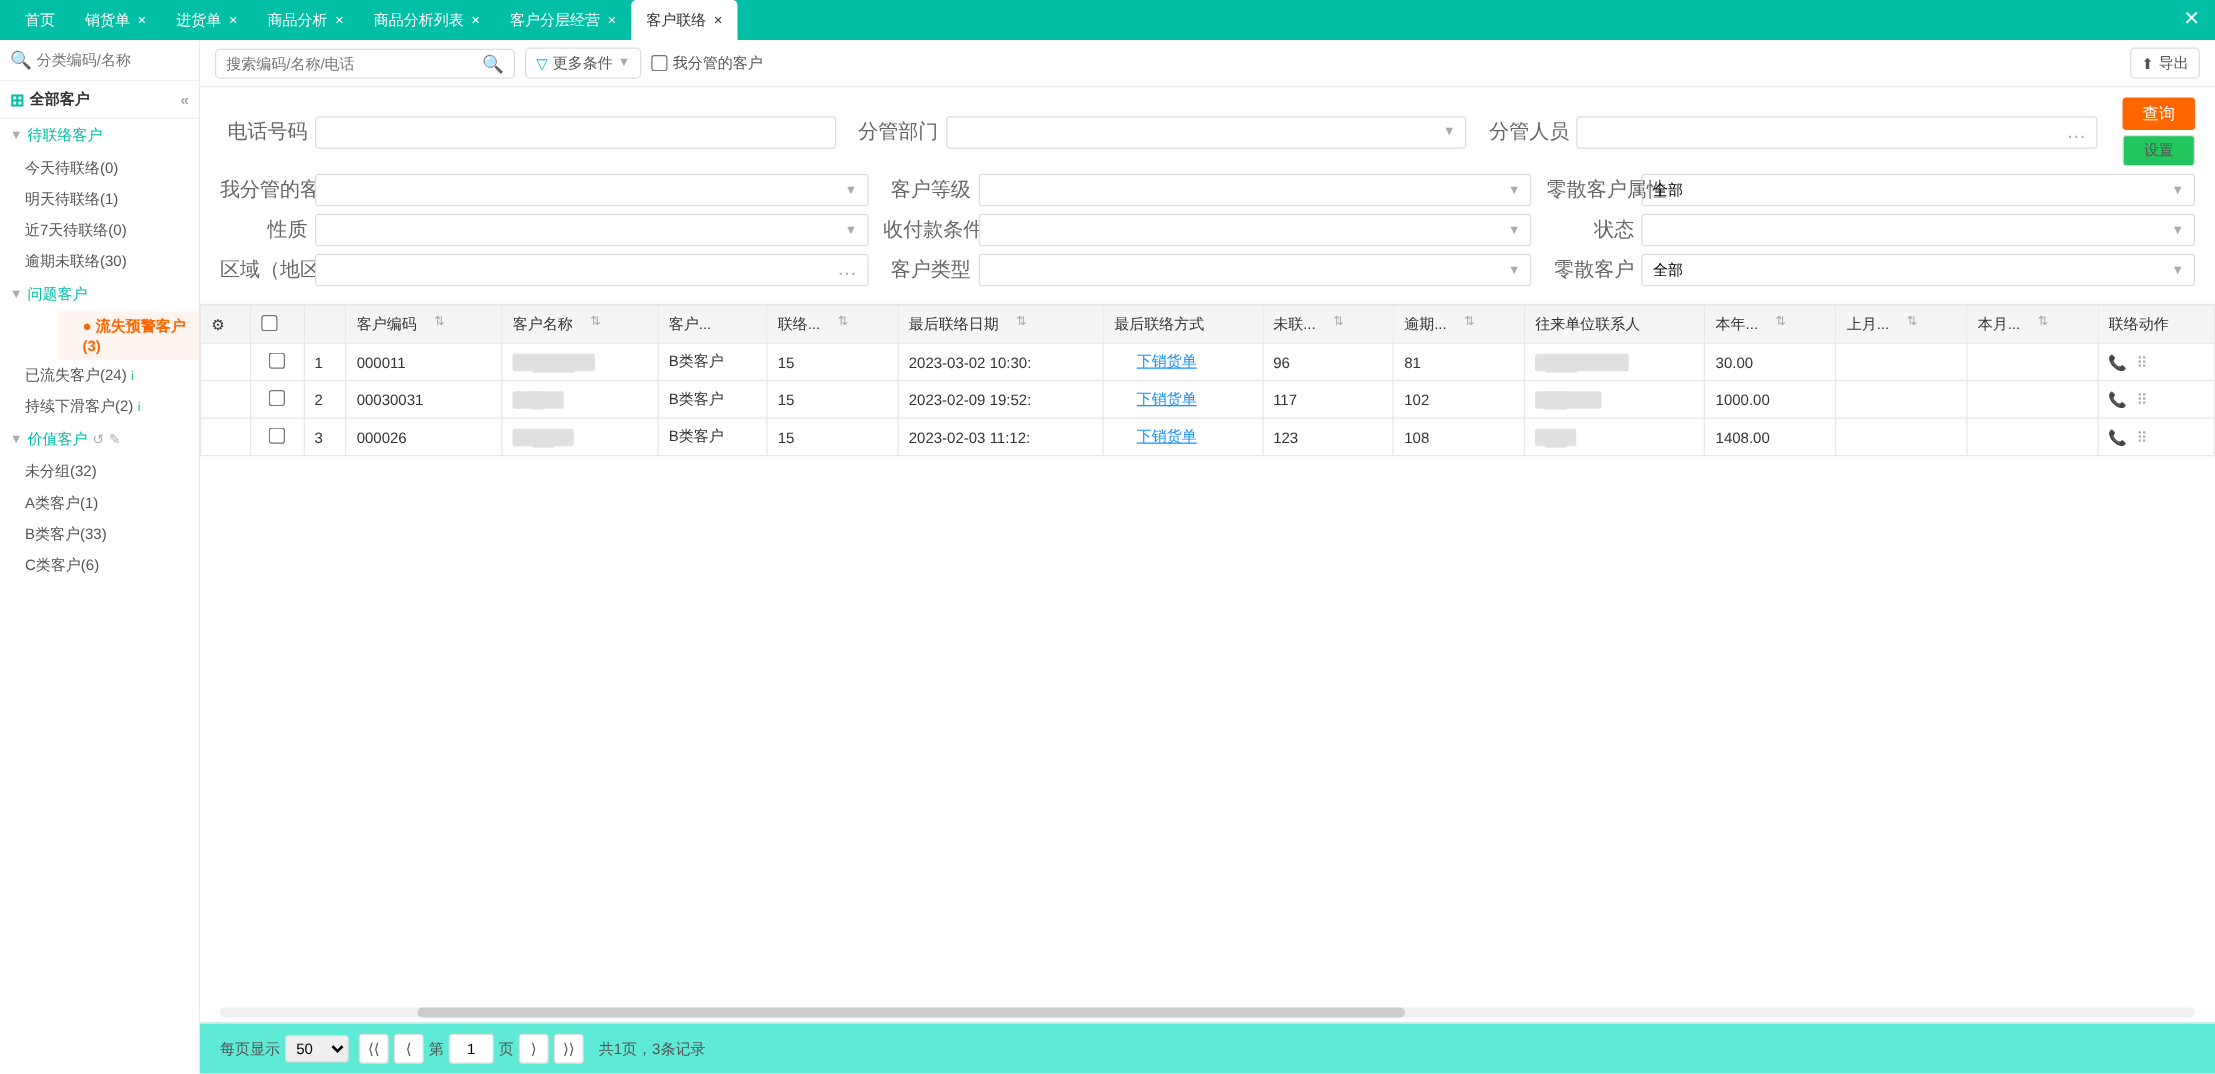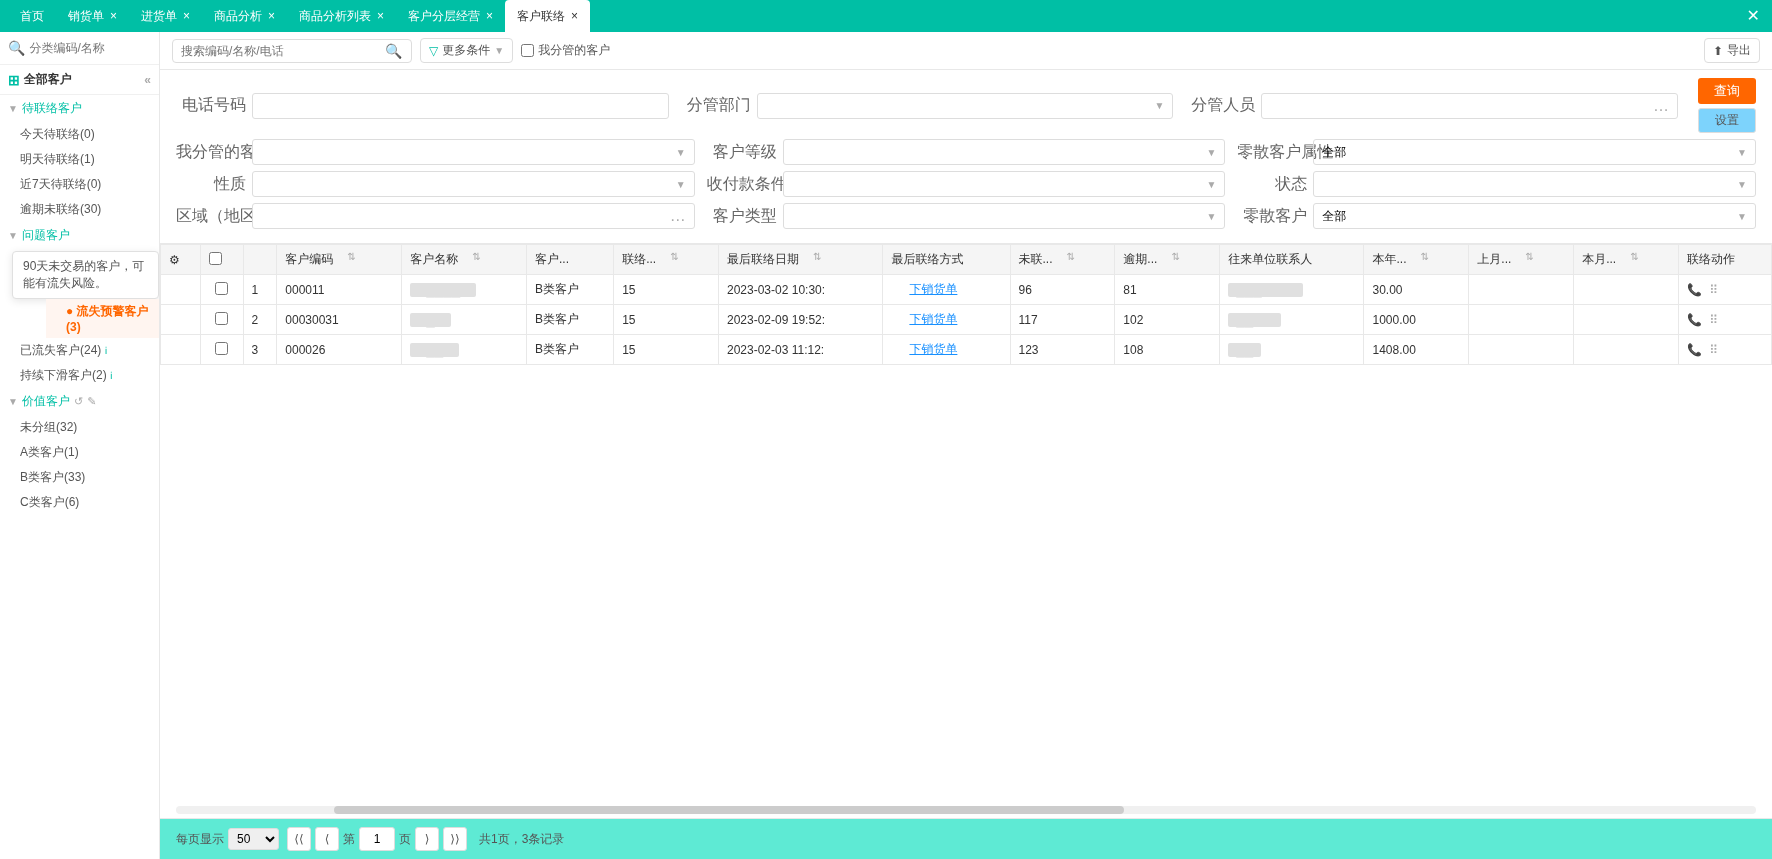--- a/index.html
+++ b/index.html
@@ -256,21 +256,21 @@
     .btn-query {
       background: #ff6600;
       color: #fff;
       border: none;
       border-radius: 3px;
       padding: 4px 16px;
       cursor: pointer;
       font-size: 13px;
     }
     .btn-setting {
-      background: #7dd3fc;
+      background: #22c55e;
       color: #555;
       border: 1px solid #ddd;
       border-radius: 3px;
       padding: 3px 12px;
       cursor: pointer;
       font-size: 12px;
     }
 
     
     .table-area {
@@ -448,23 +448,20 @@
     </div>
     <div class="sidebar-item">
       <span>逾期未联络(30)</span>
     </div>
 
     <div class="sidebar-group-title">
       <span class="arrow">▼</span>
       <span>问题客户</span>
     </div>
 
-    <div class="sidebar-tooltip">
-      <span>90天未交易的客户，可能有流失风险。</span>
-    </div>
     <div class="sidebar-item active">
       <span class="tag-icon">●</span>
       <span>流失预警客户(3)</span>
     </div>
     <div class="sidebar-item">
       <span>已流失客户(24)</span>
       <span class="info-icon">ℹ</span>
     </div>
     <div class="sidebar-item">
       <span>持续下滑客户(2)</span>

